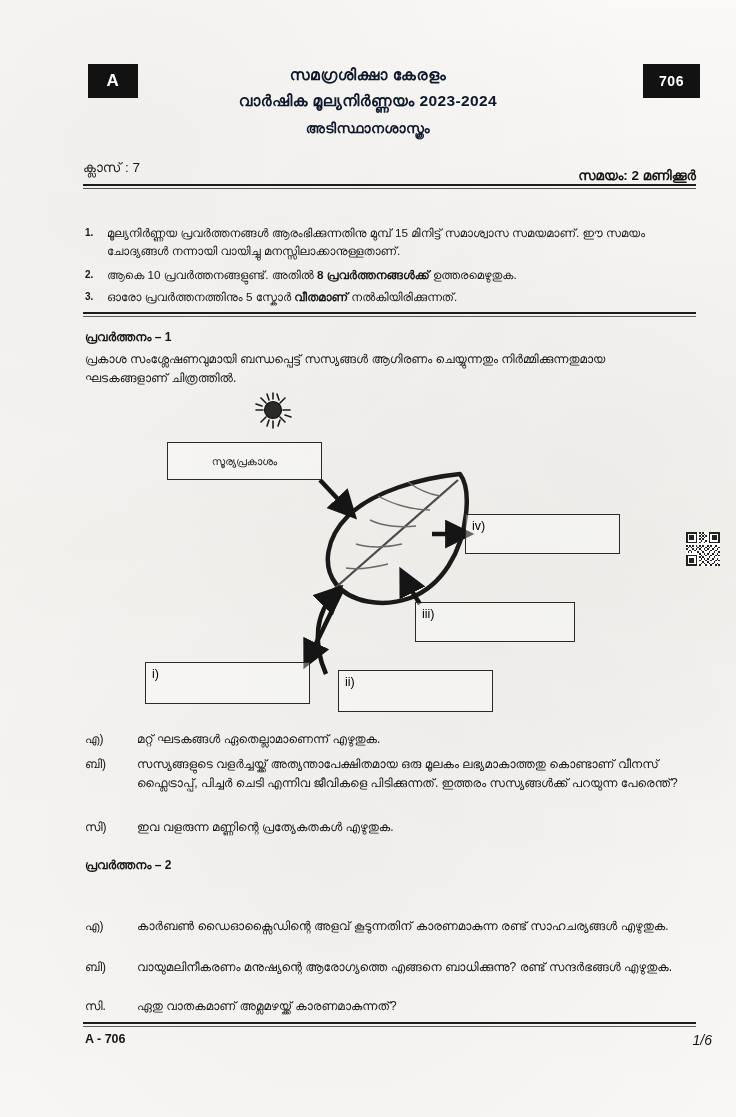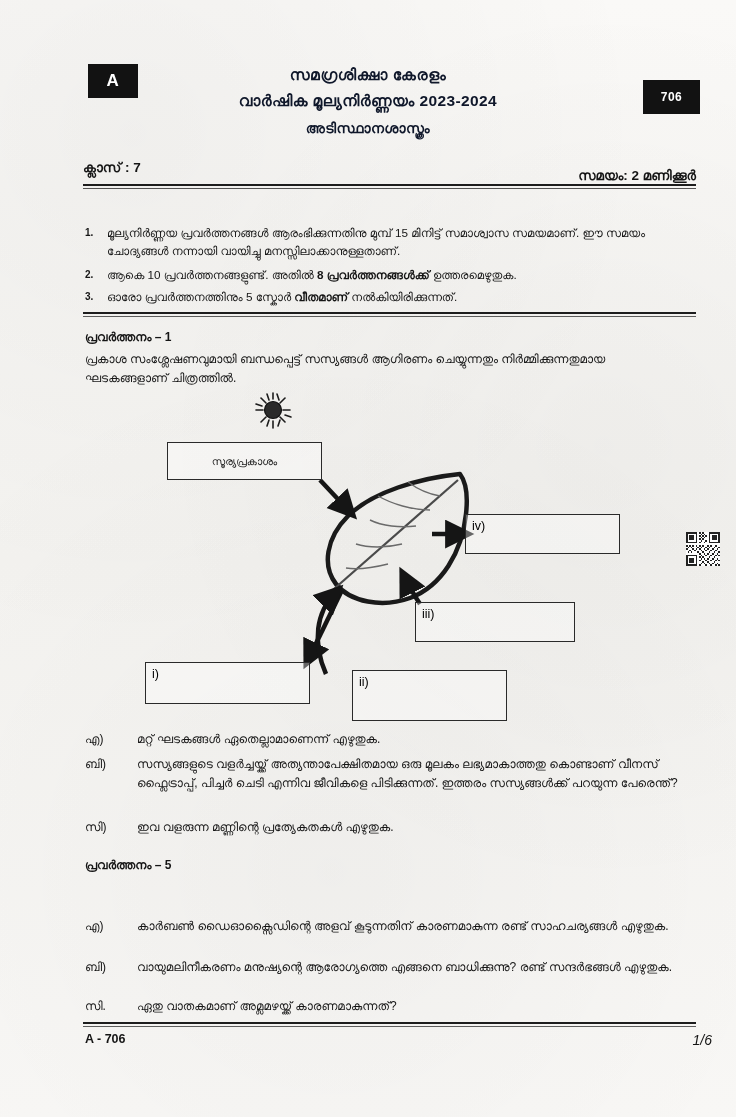--- a/index.html
+++ b/index.html
@@ -47,42 +47,42 @@
     align-items: center;
     justify-content: center;
     letter-spacing: 0.5px;
   }
   #badge-set {
     left: 88px; top: 64px;
     width: 50px; height: 34px;
     font-size: 17px;
   }
   #badge-code {
-    left: 643px; top: 80px;
+    left: 643px; top: 64px;
     width: 57px; height: 34px;
-    font-size: 12px;
+    font-size: 14px;
   }
 
   .hdr-title {
     position: absolute;
     left: 150px;
     width: 436px;
     text-align: center;
     font-weight: bold;
     color: #0f172a;
   }
   #hdr-line1 { top: 66px; font-size: 15.5px; letter-spacing: 0.6px; }
   #hdr-line2 { top: 92px; font-size: 15.5px; letter-spacing: 0.4px; }
   #hdr-line3 { top: 120px; font-size: 14px; letter-spacing: 0.4px; }
 
   #class-label {
     position: absolute;
     left: 83px; top: 160px;
     font-size: 13.5px;
-    font-weight: bold;
+    font-weight: normal;
   }
   #time-label {
     position: absolute;
     right: 40px; top: 168px;
     font-size: 13.5px;
     font-weight: bold;
   }
 
   .rule {
     position: absolute;
@@ -211,21 +211,21 @@
     width: 155px; height: 38px;
   }
   #box-sunlight .ctr {
     width: 100%; height: 100%;
     display: flex; align-items: center; justify-content: center;
     font-size: 10.5px;
   }
   #box-iv { left: 345px; top: 122px; width: 155px; height: 40px; }
   #box-iii { left: 295px; top: 210px; width: 160px; height: 40px; }
   #box-i  { left: 25px;  top: 270px; width: 165px; height: 42px; }
-  #box-ii { left: 232px; top: 278px; width: 155px; height: 51px; }
+  #box-ii { left: 218px; top: 278px; width: 155px; height: 42px; }
 </style>
 </head>
 <body>
 
 <div class="page">
   <div class="sheet">
 
     <div class="badge" id="badge-set">A</div>
     <div class="badge" id="badge-code">706</div>
 
@@ -457,21 +457,21 @@
     </div>
     <div class="q-row" id="q1b">
       <div class="q-label">ബി)</div>
       <div class="q-text">സസ്യങ്ങളുടെ വളർച്ചയ്ക്ക് അത്യന്താപേക്ഷിതമായ ഒരു മൂലകം ലഭ്യമാകാത്തതു കൊണ്ടാണ് വീനസ് ഫ്ലൈട്രാപ്പ്, പിച്ചർ ചെടി എന്നിവ ജീവികളെ പിടിക്കുന്നത്. ഇത്തരം സസ്യങ്ങൾക്ക് പറയുന്ന പേരെന്ത്?</div>
     </div>
     <div class="q-row" id="q1c">
       <div class="q-label">സി)</div>
       <div class="q-text">ഇവ വളരുന്ന മണ്ണിന്റെ പ്രത്യേകതകൾ എഴുതുക.</div>
     </div>
 
-    <div class="activity-title" id="act2-title">പ്രവർത്തനം – 5</div>
+    <div class="activity-title" id="act2-title">പ്രവർത്തനം – 2</div>
 
     <div class="q-row" id="q2a">
       <div class="q-label">എ)</div>
       <div class="q-text">കാർബൺ ഡൈഓക്സൈഡിന്റെ അളവ് കൂടുന്നതിന് കാരണമാകുന്ന രണ്ട് സാഹചര്യങ്ങൾ എഴുതുക.</div>
     </div>
     <div class="q-row" id="q2b">
       <div class="q-label">ബി)</div>
       <div class="q-text">വായുമലിനീകരണം മനുഷ്യന്റെ ആരോഗ്യത്തെ എങ്ങനെ ബാധിക്കുന്നു? രണ്ട് സന്ദർഭങ്ങൾ എഴുതുക.</div>
     </div>
     <div class="q-row" id="q2c">

